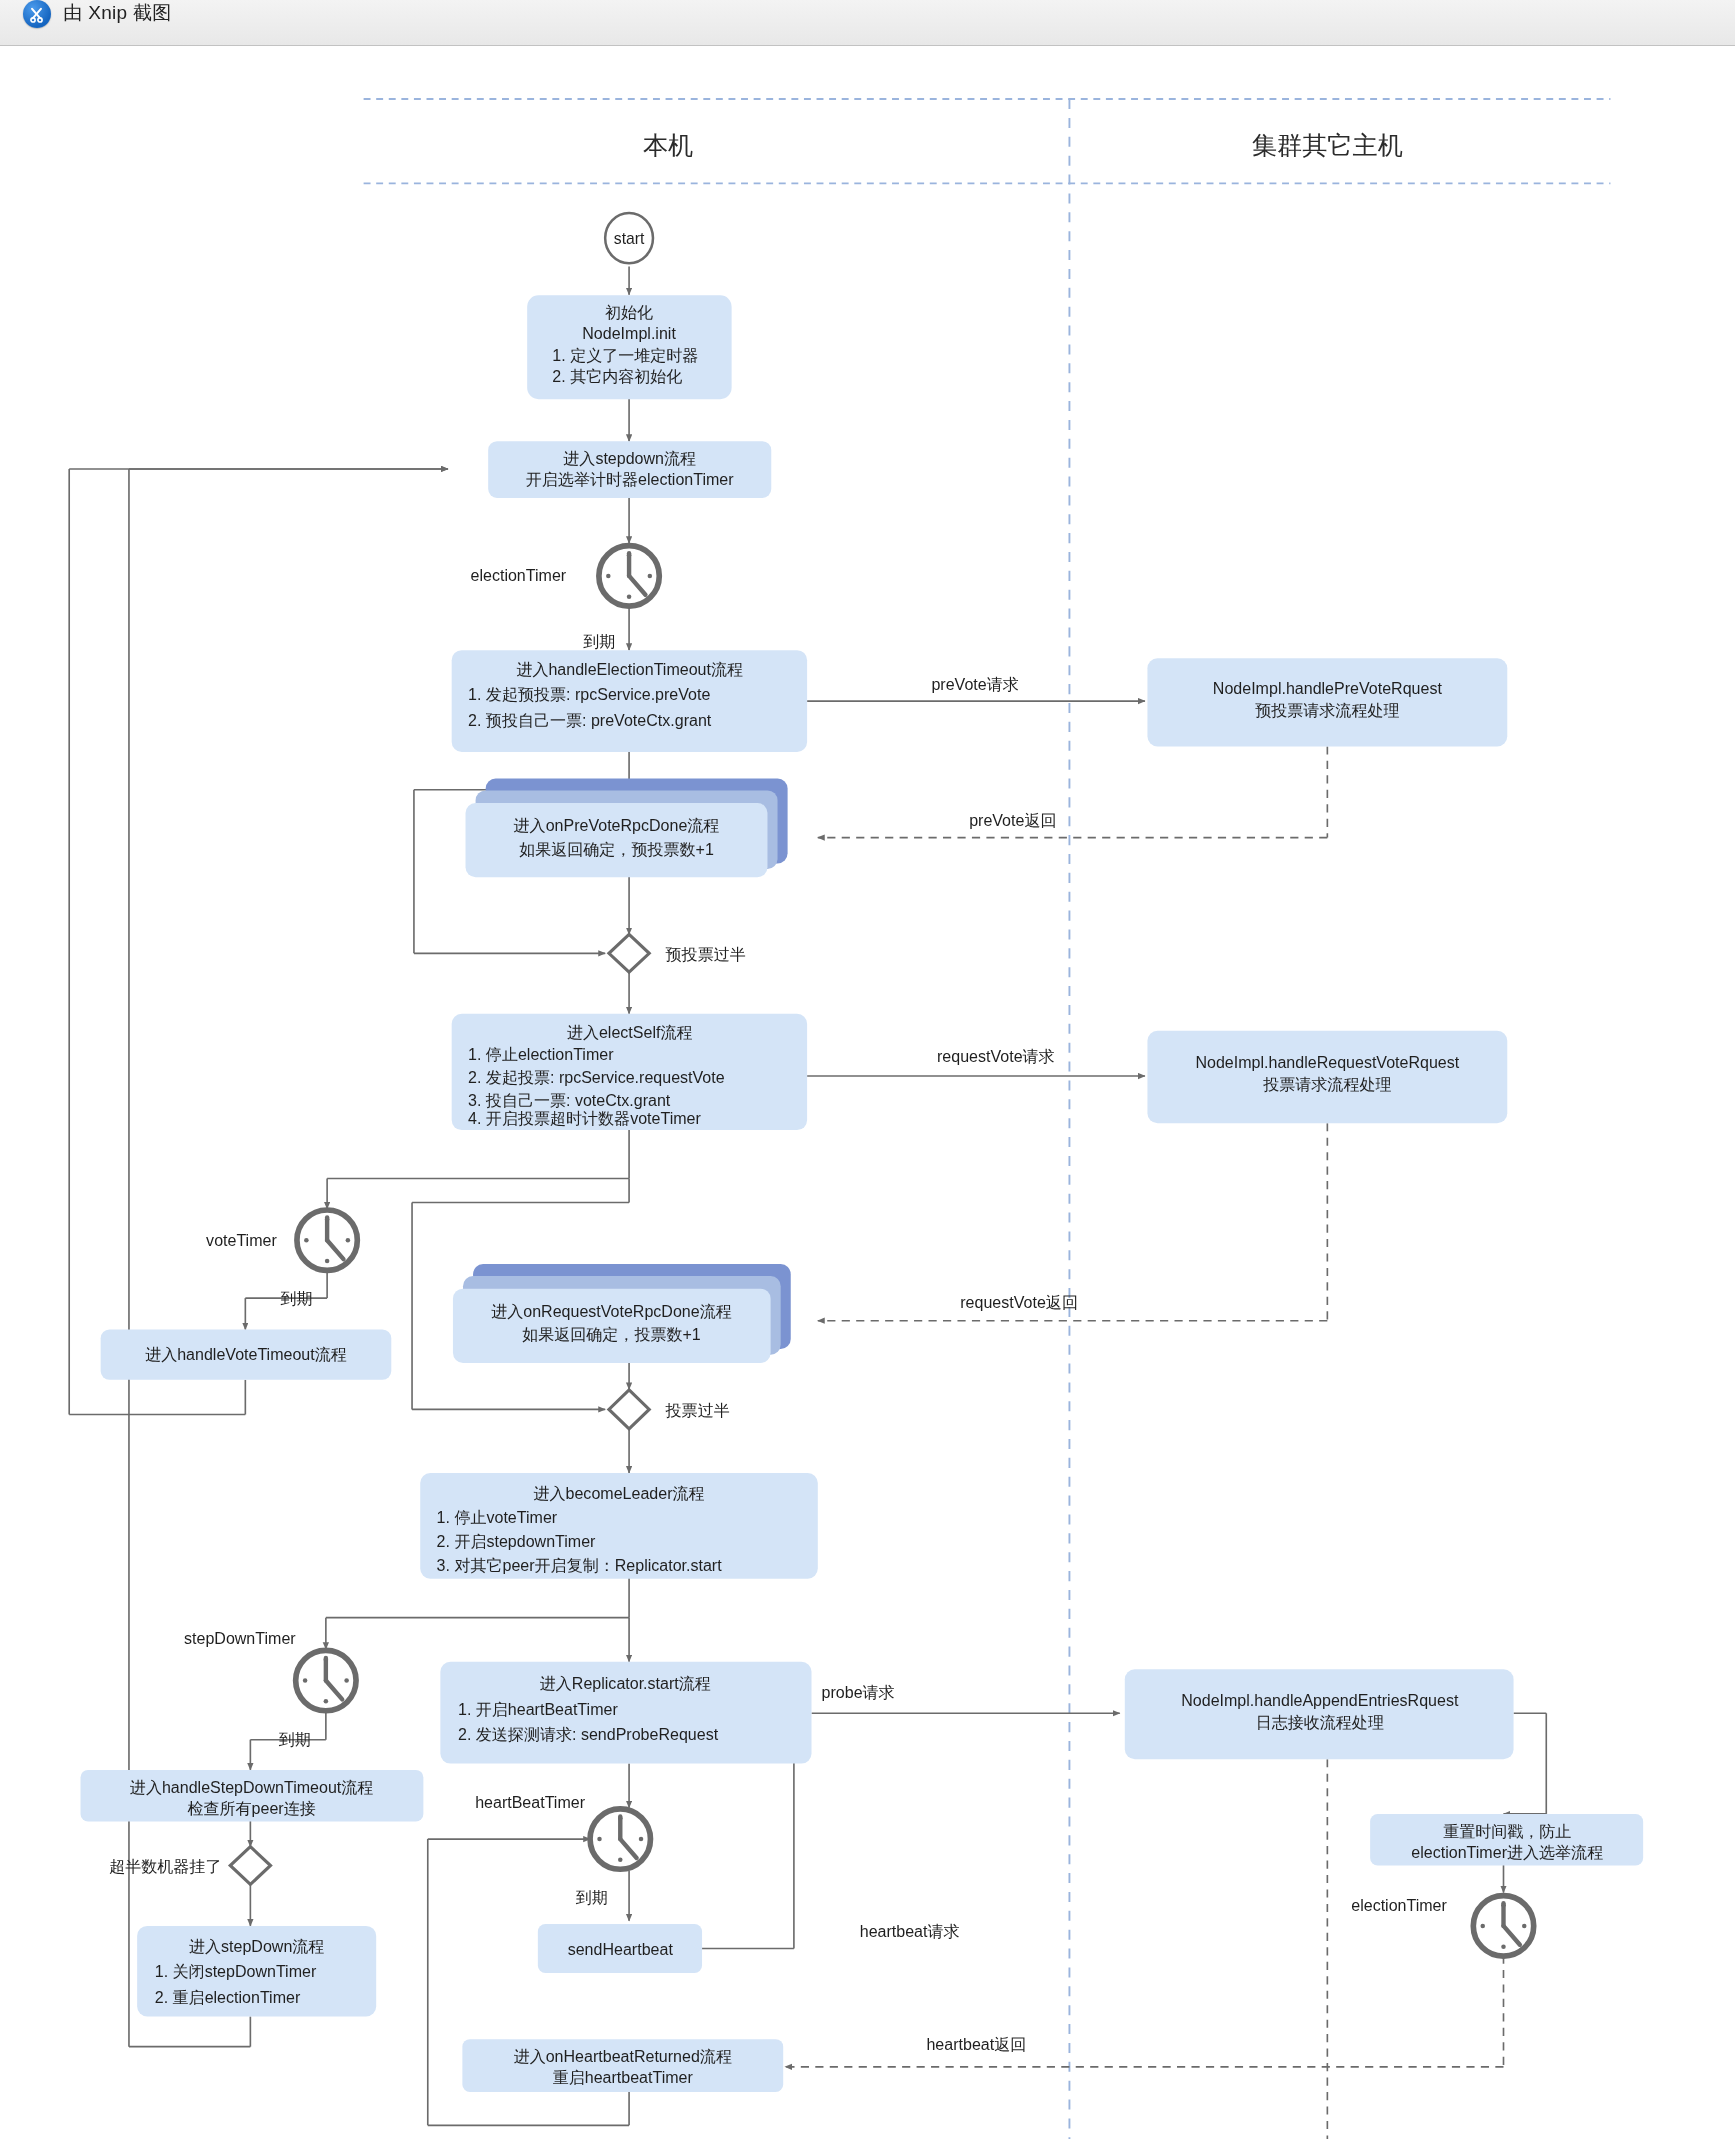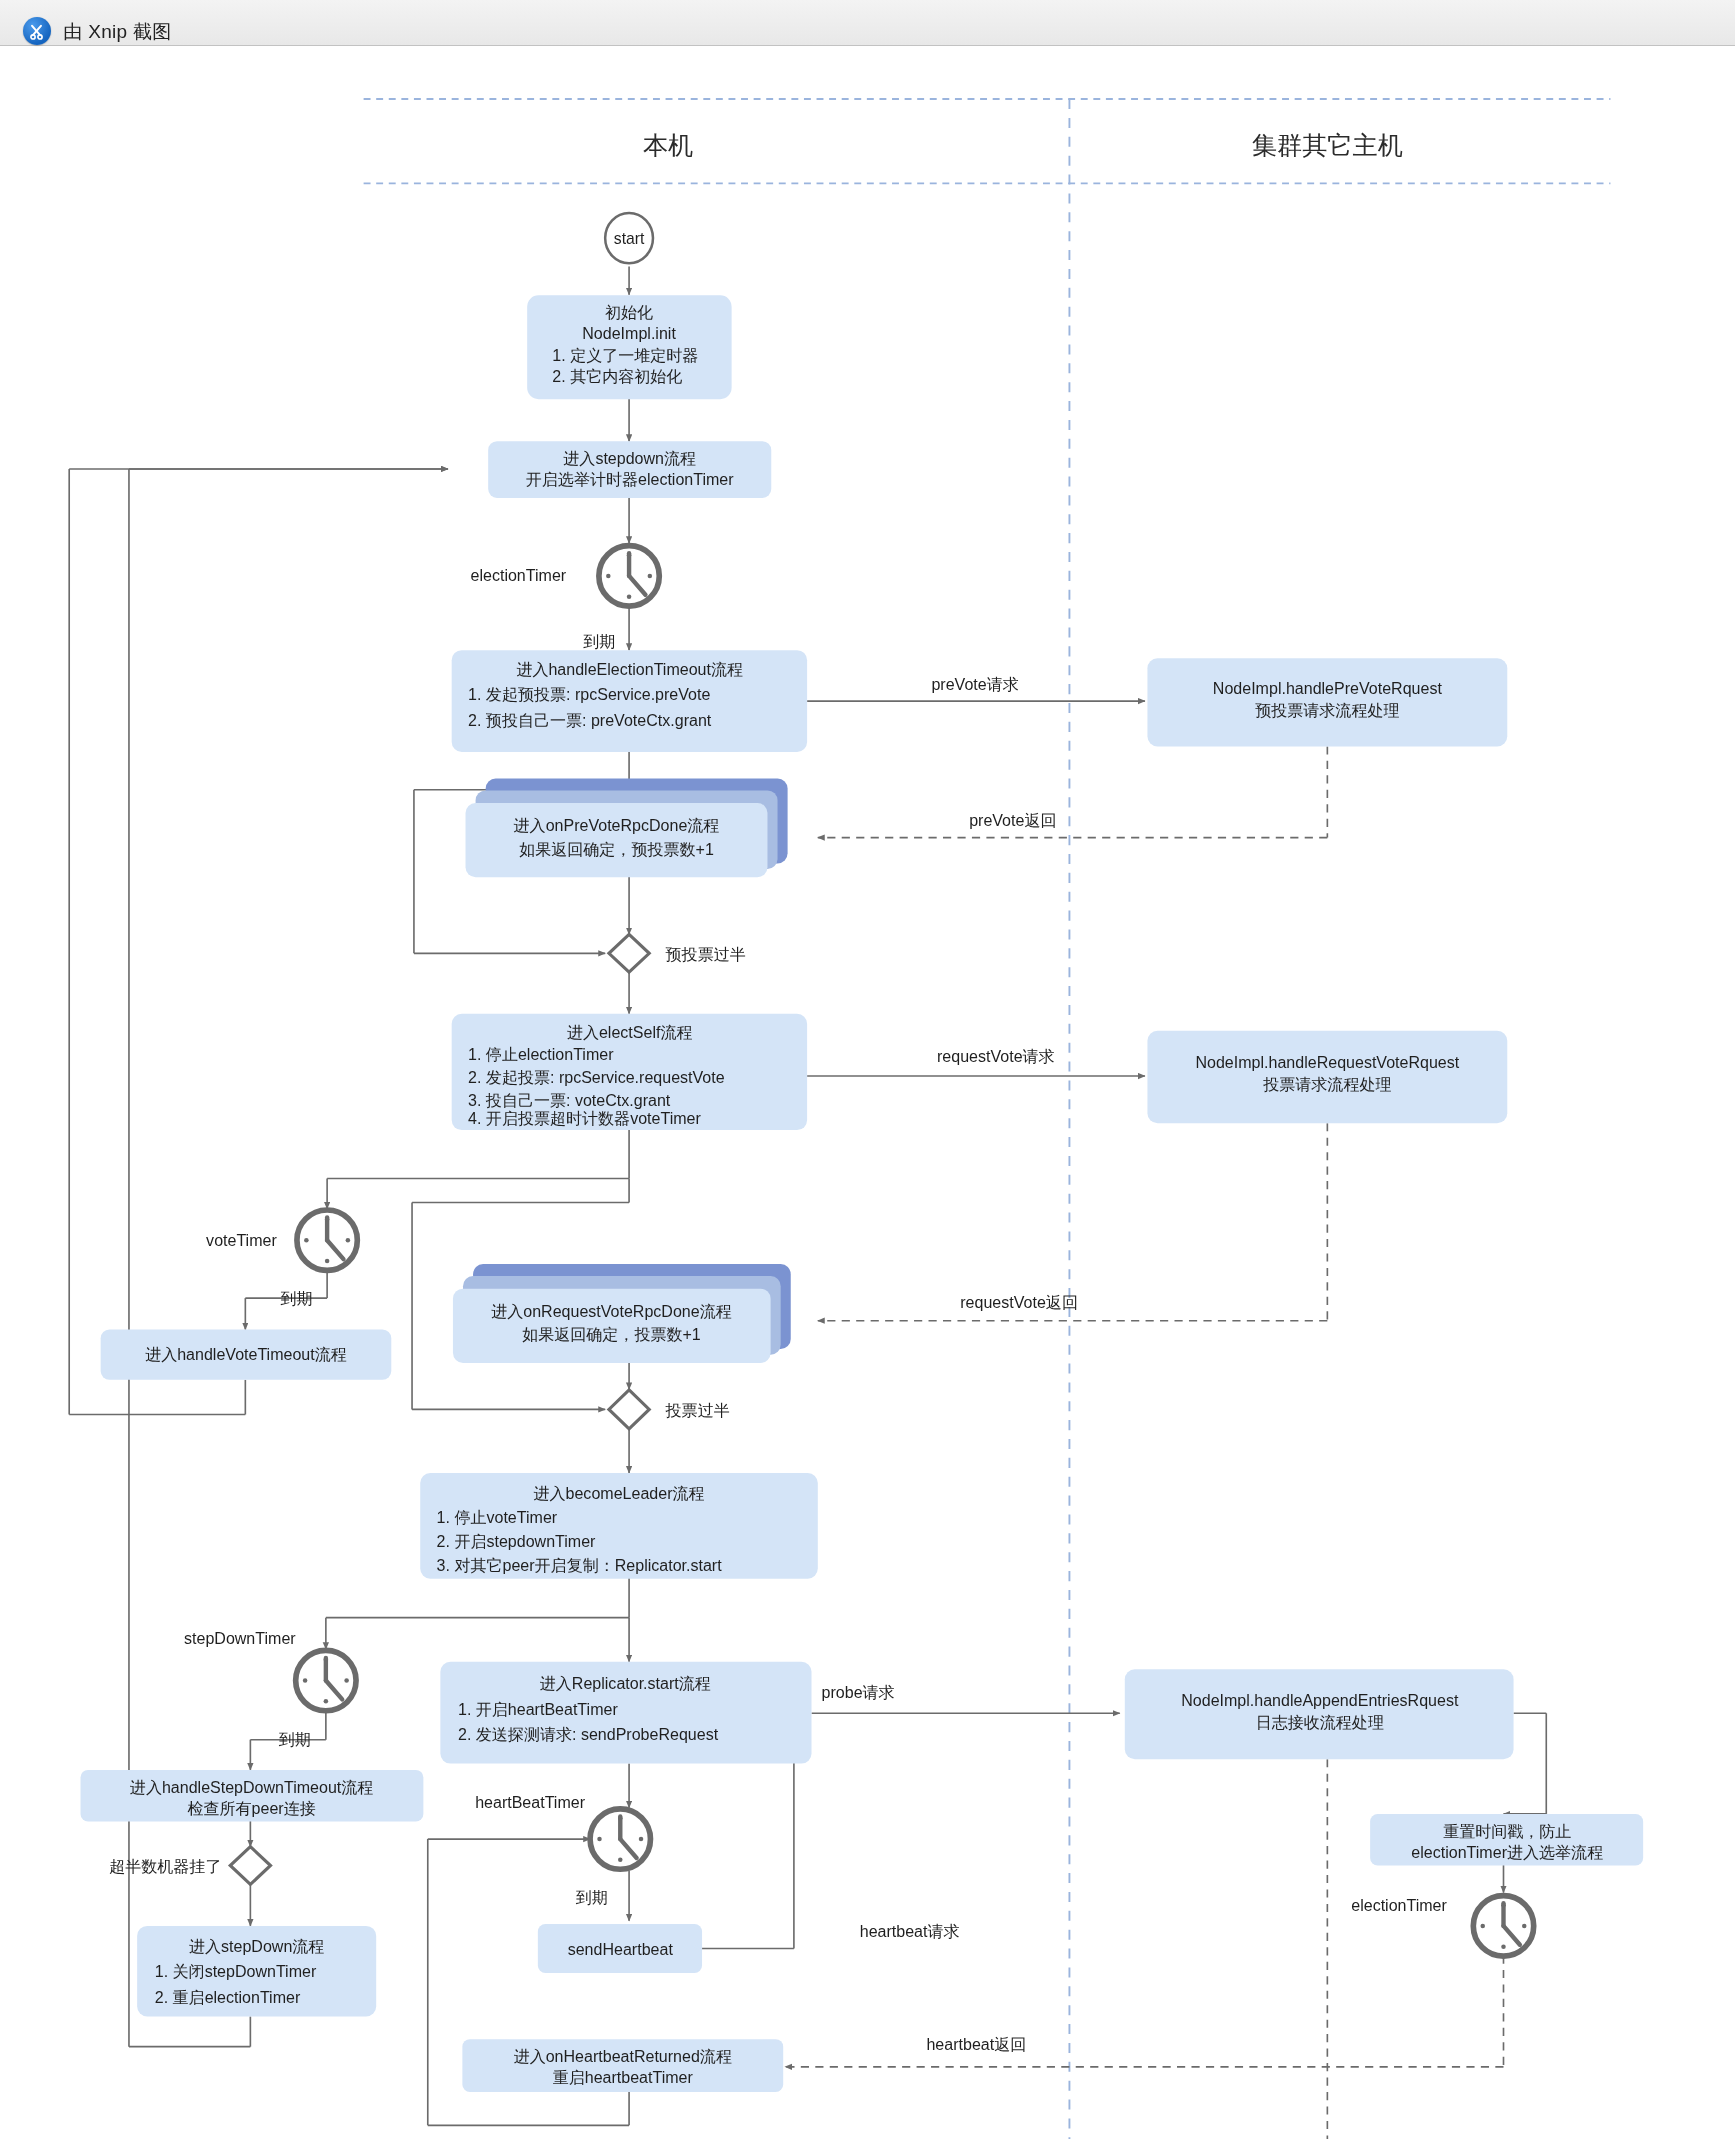--- a/index.html
+++ b/index.html
@@ -1,21 +1,21 @@
 <!DOCTYPE html>
 <html style="font-size:10px"><head>
 <meta charset="utf-8">
 <style>
   html,body{margin:0;padding:0;background:#fff;}
   body{font-family:"Liberation Sans","DejaVu Sans",sans-serif;}
   #page{position:relative;width:1735px;height:2140px;background:#ffffff;overflow:hidden;}
   
   #titlebar{position:absolute;left:0;top:0;width:1735px;height:46px;
     background:linear-gradient(#f3f3f3,#e8e8e8);border-bottom:1.9px solid #c2c2c2;
-    display:flex;align-items:flex-end;padding-left:22.7px;box-sizing:border-box;}
+    display:flex;align-items:flex-start;padding-left:22.7px;box-sizing:border-box;}
   #titlebar .logo{width:28px;height:28px;border-radius:50%;
     background:radial-gradient(circle at 35% 30%,#4b9bec,#1565c0 70%);
     display:flex;align-items:center;justify-content:center;
     box-shadow:0 0.6px 1.3px rgba(0,0,0,.35);flex:none;}
   #titlebar .logo svg{display:block;}
   #titlebar .tb-text{margin-left:12.6px;font-size:19px;color:#222;letter-spacing:0.3px;}
   
   #canvas{position:absolute;left:0;top:46px;width:1675px;height:2094px;}
   svg.flow{position:absolute;left:0;top:0;width:1735px;height:2094px;}
   .lane-title{font-size:40px;fill:#2b2b2b;text-anchor:middle;}

